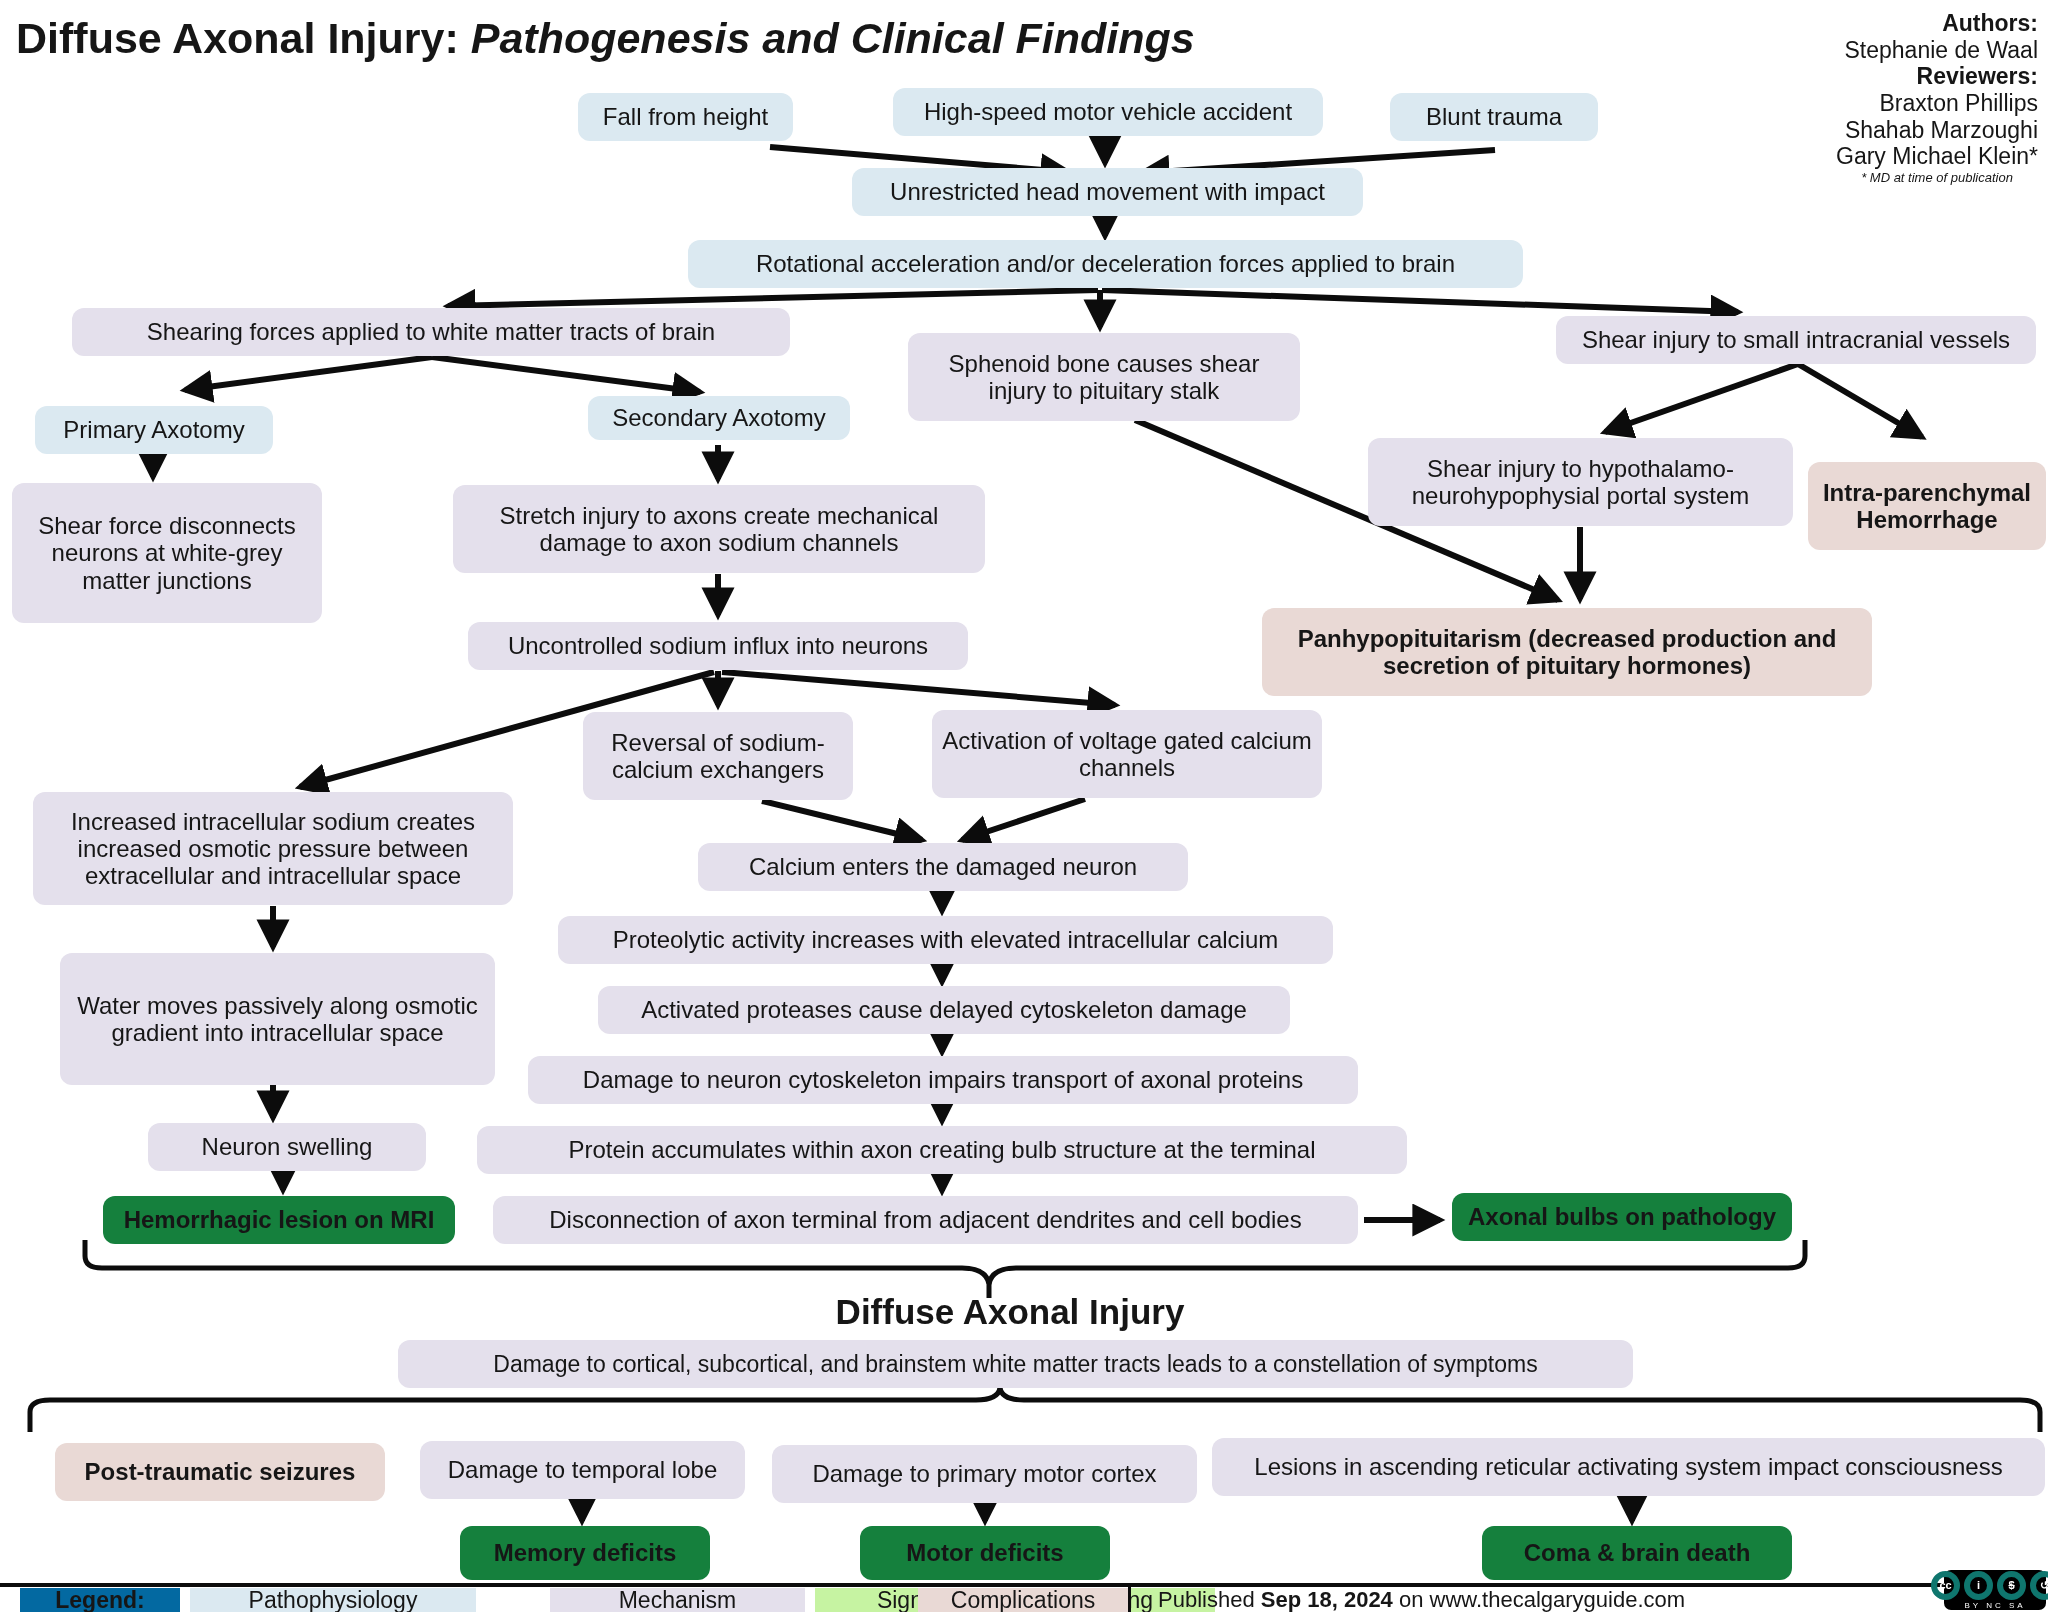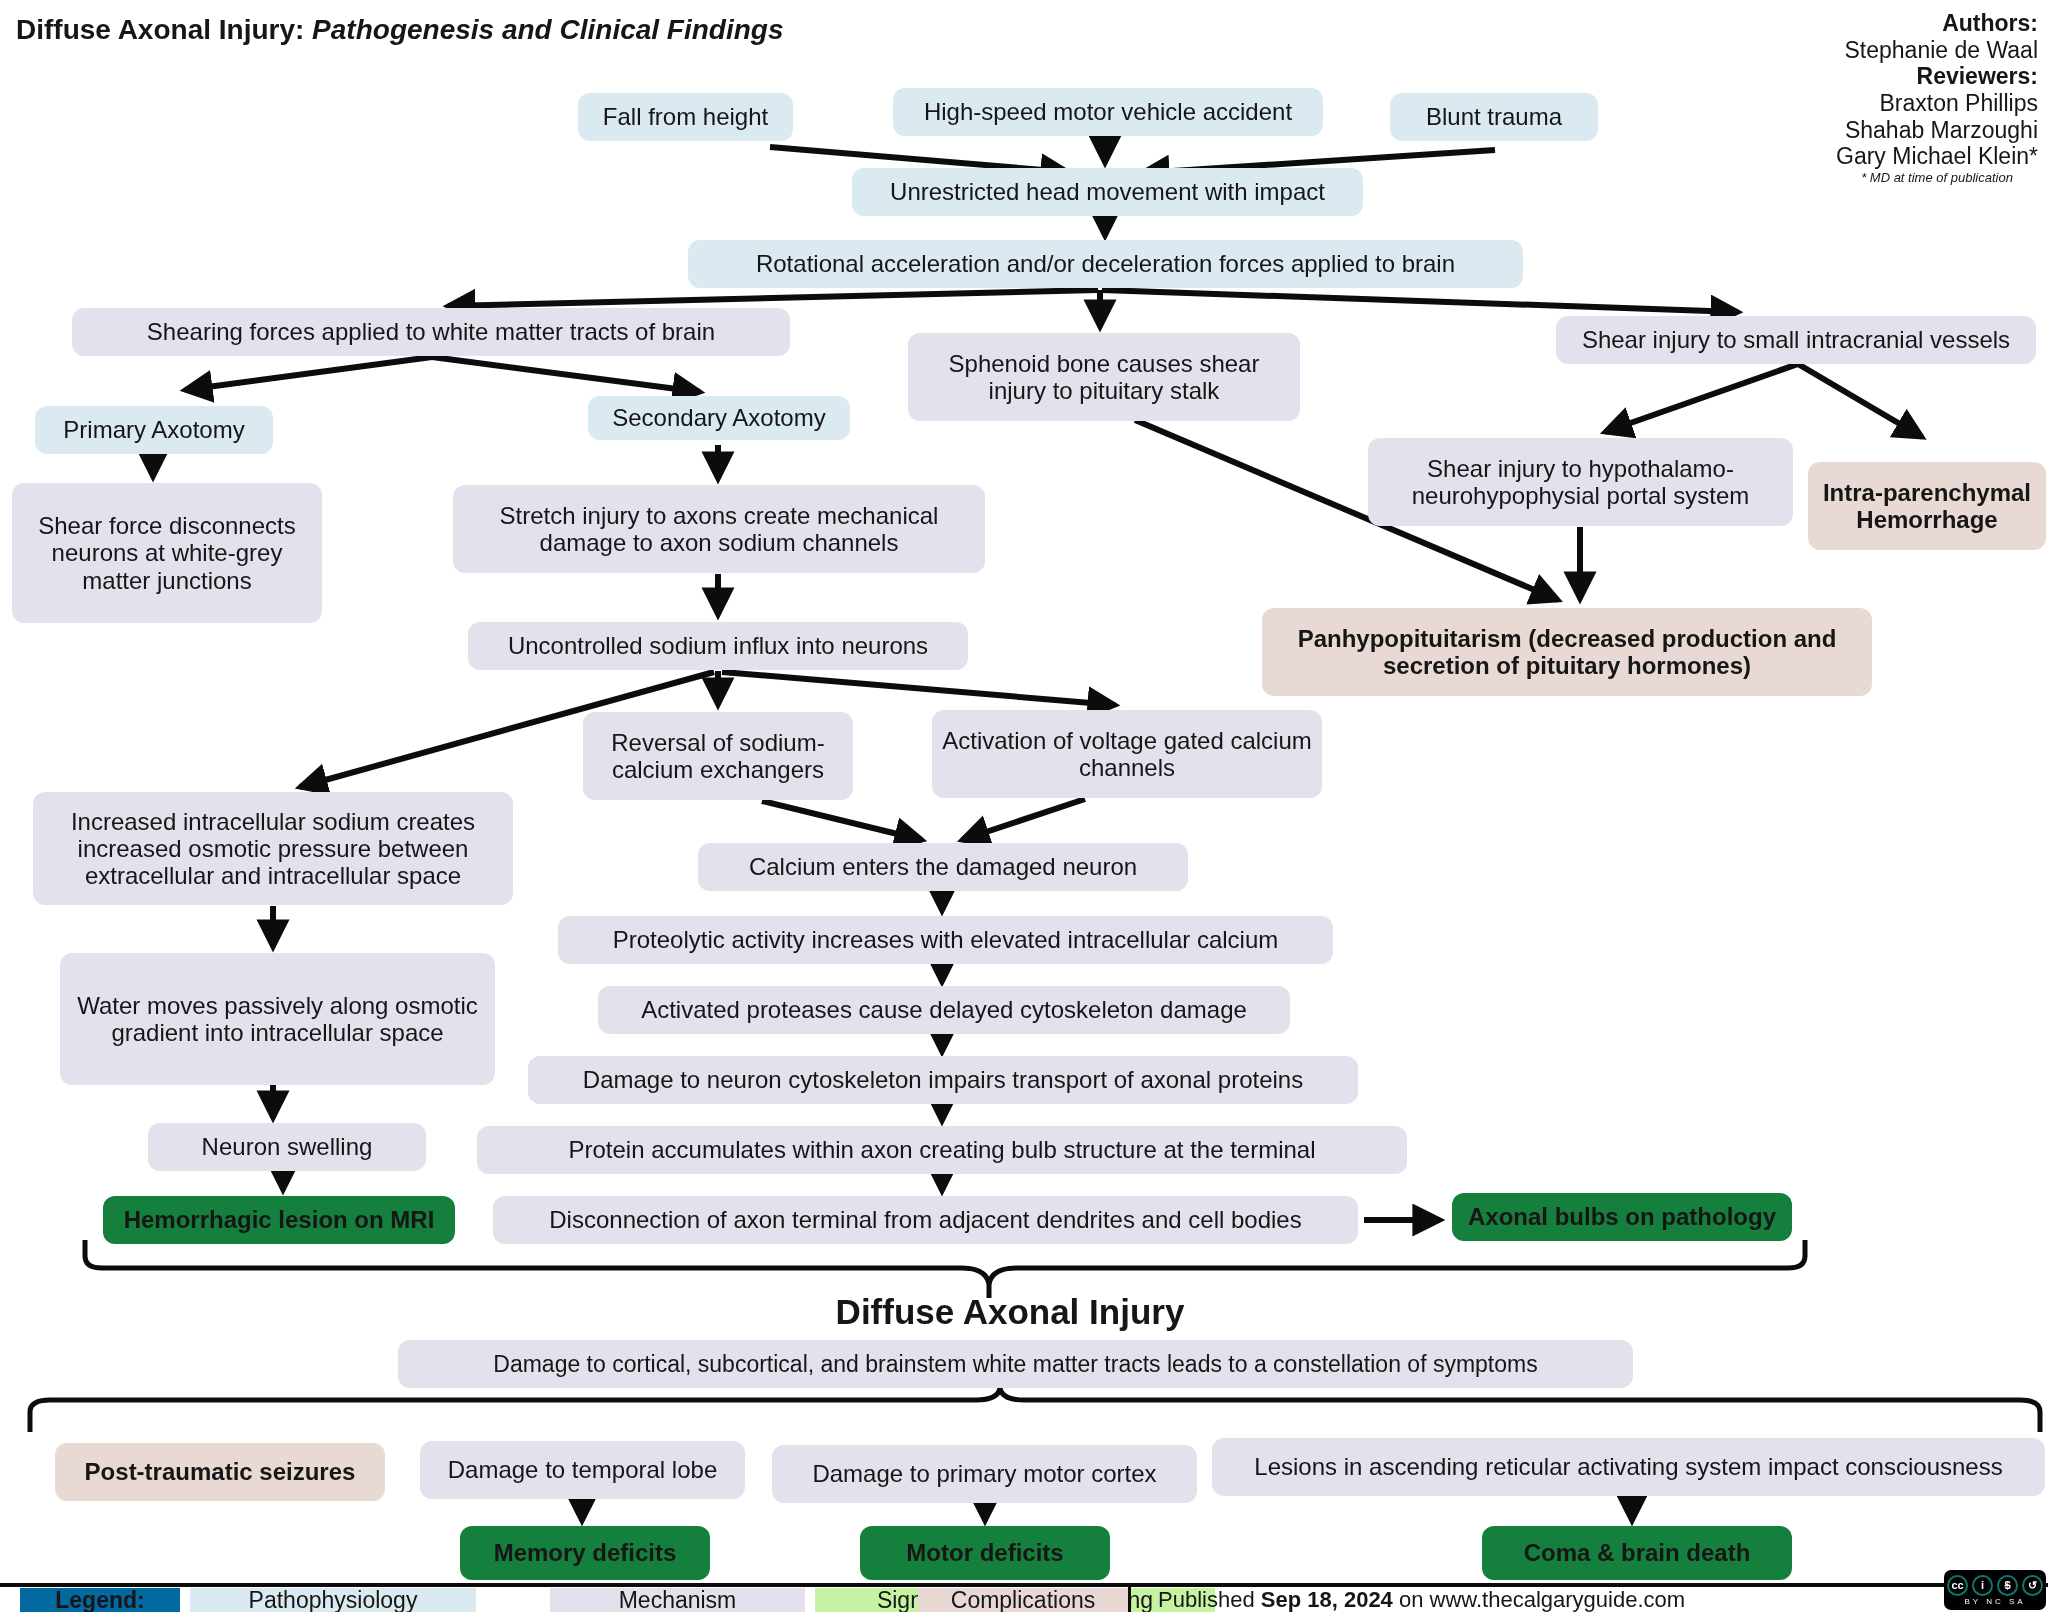--- a/index.html
+++ b/index.html
@@ -6,39 +6,39 @@
   #canvas{position:relative;width:2048px;height:1612px;background:#fff;overflow:hidden;
           font-family:"Liberation Sans", sans-serif;color:#161616;}
   .node{position:absolute;display:flex;align-items:center;justify-content:center;
         text-align:center;border-radius:12px;font-size:24px;line-height:1.13;
         padding:4px 10px;box-sizing:border-box;}
   .blue{background:#dbe9f1;}
   .lav{background:#e4e0ec;}
   .green{background:#15803d;font-weight:bold;}
   .pink{background:#e9d9d5;}
   .bold{font-weight:bold;}
-  #page-title{position:absolute;left:16px;top:14px;font-size:28px;font-weight:bold;white-space:pre;}
+  #page-title{position:absolute;left:16px;top:14px;font-size:43px;font-weight:bold;white-space:pre;}
   #page-title .it{font-style:italic;}
   #credits{position:absolute;right:10px;top:10px;text-align:right;font-size:23px;line-height:1.16;}
   #credits .b{font-weight:bold;}
   #credits .foot{font-style:italic;font-size:13px;text-align:center;}
   #dai-heading{position:absolute;left:700px;top:1292px;width:620px;text-align:center;
                font-size:35px;font-weight:bold;}
   svg.overlay{position:absolute;left:0;top:0;pointer-events:none;}
   #bottom-rule{position:absolute;left:0;top:1583px;width:2048px;height:4px;background:#0c0c0c;}
   .legend-item{position:absolute;top:1588px;height:24px;display:flex;align-items:center;
                justify-content:center;font-size:23px;}
   #legend-label{font-weight:bold;background:#0369a1;}
   #legend-sep{position:absolute;left:1128px;top:1586px;width:3px;height:26px;background:#0c0c0c;}
   #published{position:absolute;left:1158px;top:1588px;font-size:22px;display:flex;align-items:center;height:24px;white-space:pre;}
   #published .b{font-weight:bold;}
   #cc-badge{position:absolute;left:1944px;top:1570px;width:102px;height:40px;background:#000;
             border-radius:7px;display:flex;flex-direction:column;align-items:center;justify-content:center;color:#fff;}
   .cc-row{display:flex;gap:4px;align-items:center;}
-  .cc-circ{width:17px;height:17px;border:2px solid #0f766e;border-radius:50%;display:flex;
+  .cc-circ{width:17px;height:17px;border:6px solid #0f766e;border-radius:50%;display:flex;
            align-items:center;justify-content:center;font-size:11px;font-weight:bold;line-height:1;text-align:center;}
   .cc-nc{text-decoration:line-through;}
   .cc-caption{font-size:8px;letter-spacing:3px;margin-top:1px;}
 </style>
 </head>
 <body>
 
 <div id="canvas">
 
   <svg class="overlay" width="2048" height="1612">

